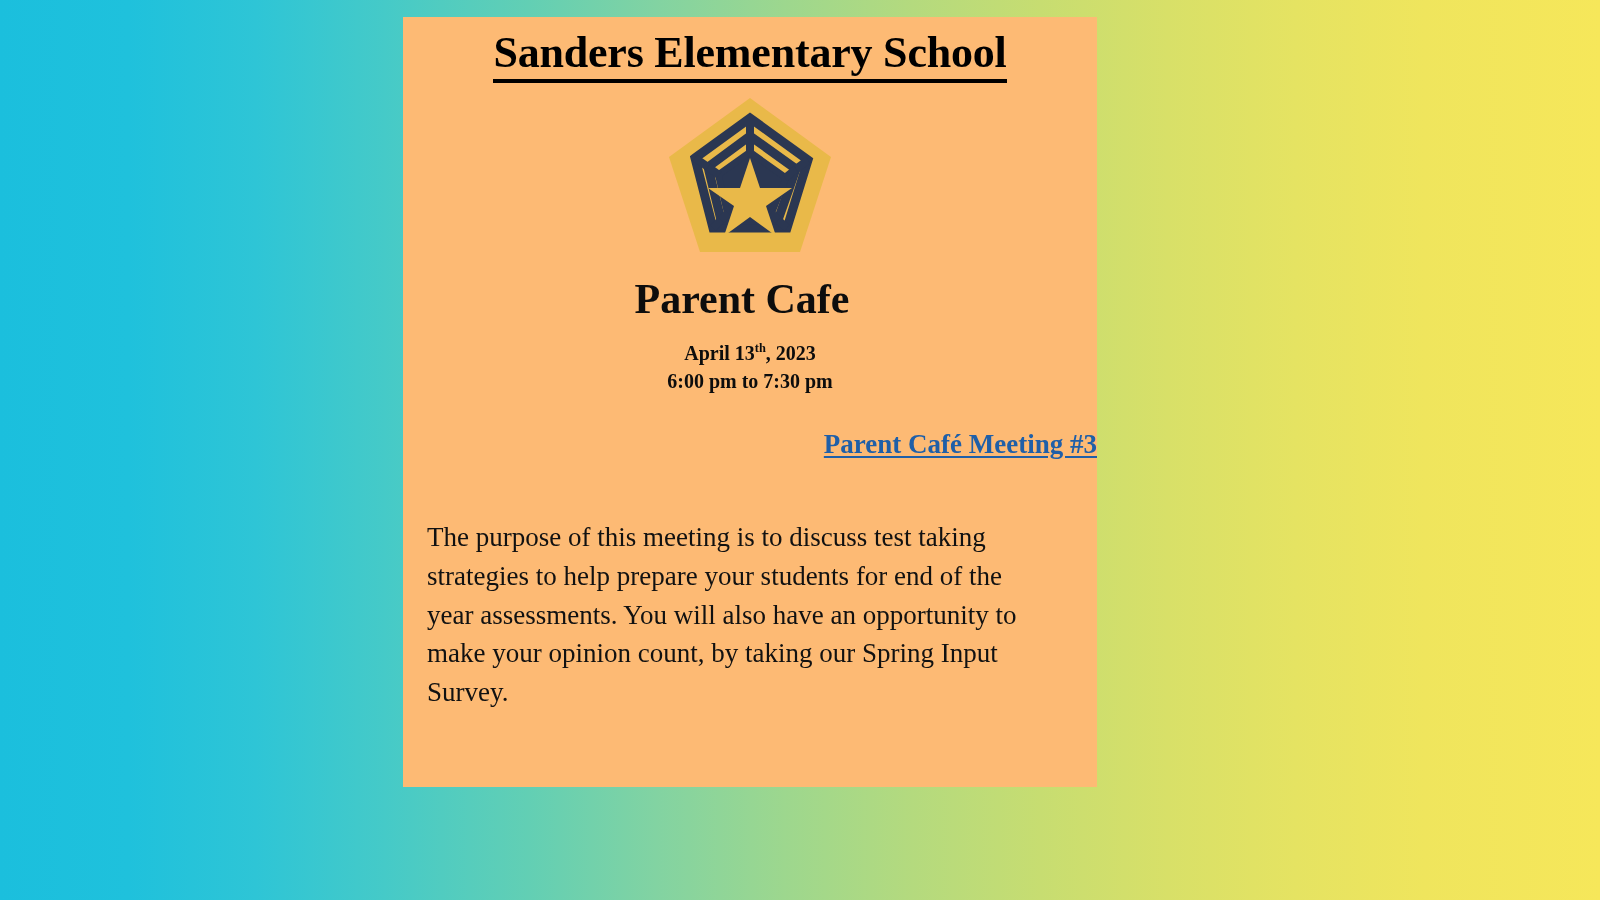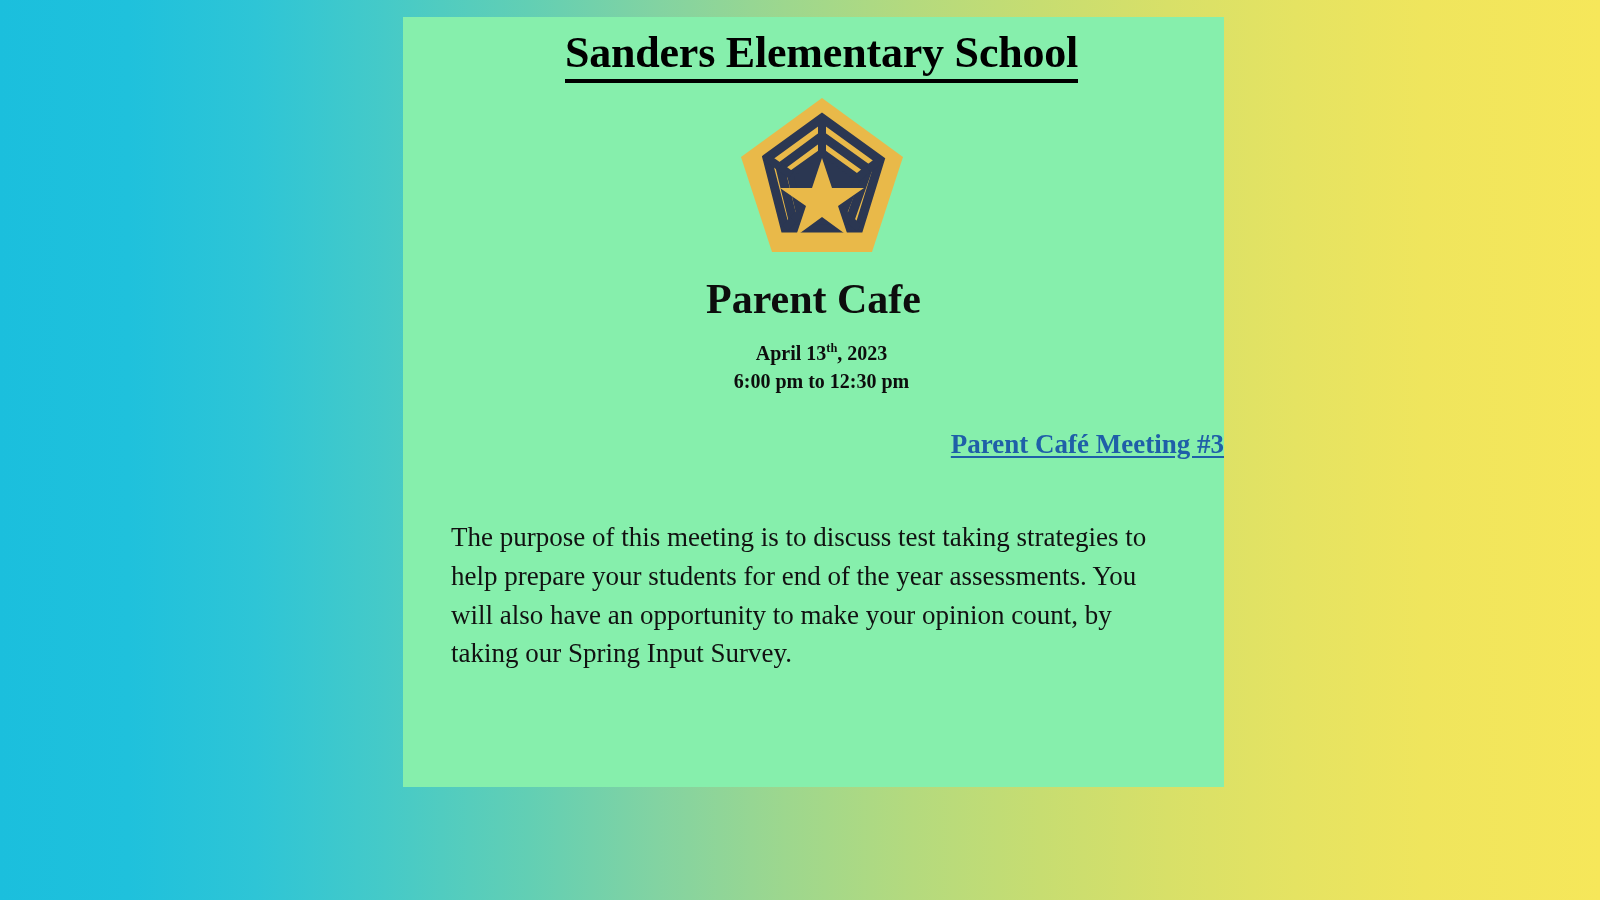--- a/index.html
+++ b/index.html
@@ -31,26 +31,25 @@
     position: relative;
     width: 1600px;
     height: 900px;
   }
 
   
   #flyer {
     position: absolute;
     left: 403px;
     top: 17px;
-    width: 821px;
+    width: 694px;
     height: 770px;
-    background: #86efac;
+    background: #fdba74;
     box-sizing: border-box;
     overflow: hidden;
-    padding-left: 16px;
   }
 
   .school-title {
     text-align: center;
     font-weight: bold;
     font-size: 44px;
     line-height: 1.05;
     color: #000000;
     margin: 13px 0 0 0;
     letter-spacing: -0.2px;
@@ -104,21 +103,21 @@
     text-underline-offset: 3px;
     text-decoration-thickness: 2px;
     cursor: pointer;
   }
 
   
   .body-copy {
     font-size: 27px;
     line-height: 1.44;
     color: #111111;
-    margin: 58px 0 0 12px;
+    margin: 58px 0 0 4px;
     padding: 0 44px 0 20px;
     text-align: left;
   }
 
   .bullet-list {
     margin: 14px 0 0 0;
     padding: 0 0 0 58px;
     font-size: 27px;
     line-height: 1.44;
     color: #111111;
@@ -170,21 +169,21 @@
         <polygon points="55,80 83,60 115,83 102,116 63,116" fill="#2B3752"></polygon>
 
         <polygon points="83,62 93,92 125,92 99,110 109,140 83,121 57,140 67,110 41,92 73,92" fill="#E9B949"></polygon>
       </svg>
     </div>
 
     <h2 class="event-name">Parent Cafe</h2>
 
     <div class="details">
       <div><span>April 13</span><sup>th</sup><span>, 2023</span></div>
-      <div>6:00 pm to 12:30 pm</div>
+      <div>6:00 pm to 7:30 pm</div>
     </div>
 
     <div class="link-line">
       <a class="meeting-link" href="#">Parent Café Meeting #3</a>
     </div>
 
     <p class="body-copy">The purpose of this meeting is to discuss test taking strategies to help prepare your students for end of the year assessments.  You will also have an opportunity to make your opinion count, by taking our Spring Input Survey.</p>
 
 
   </div>

